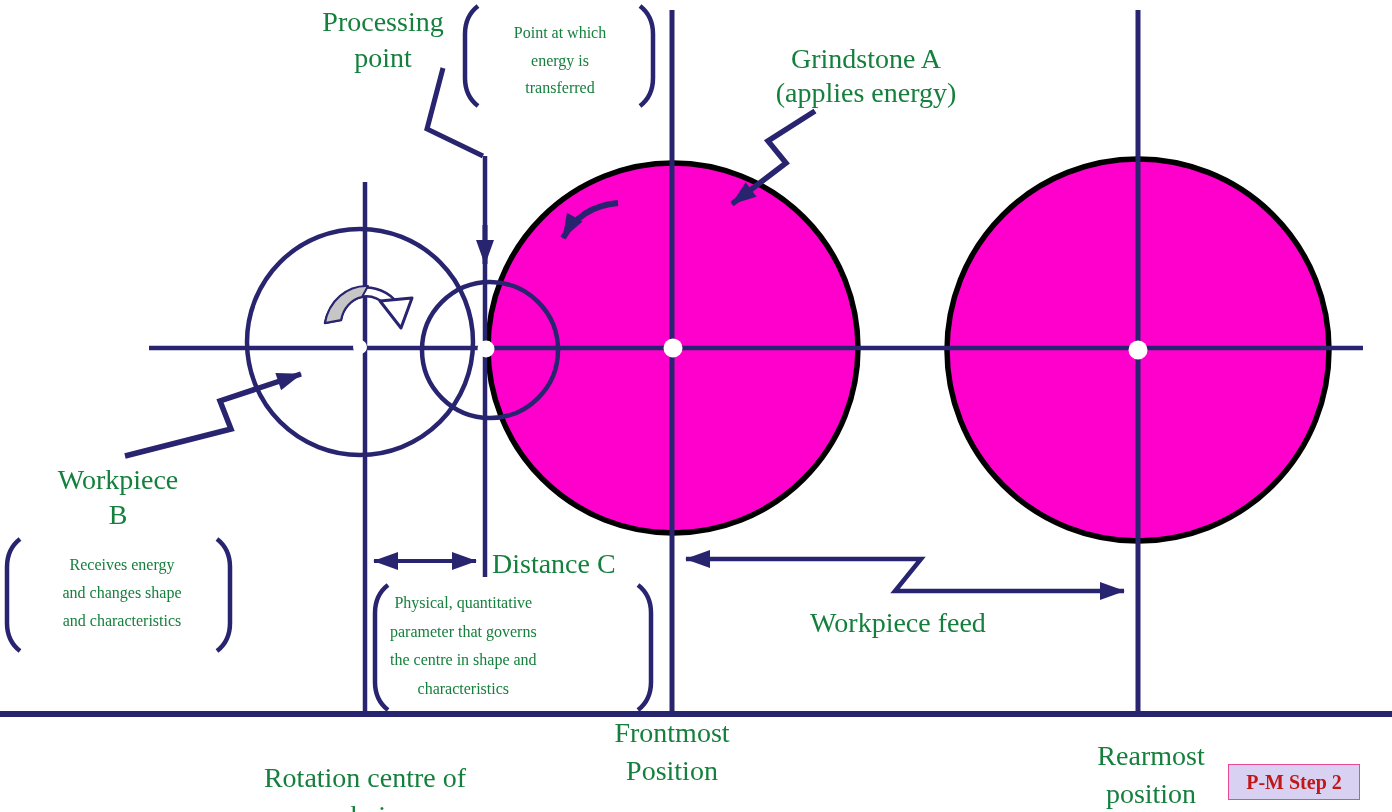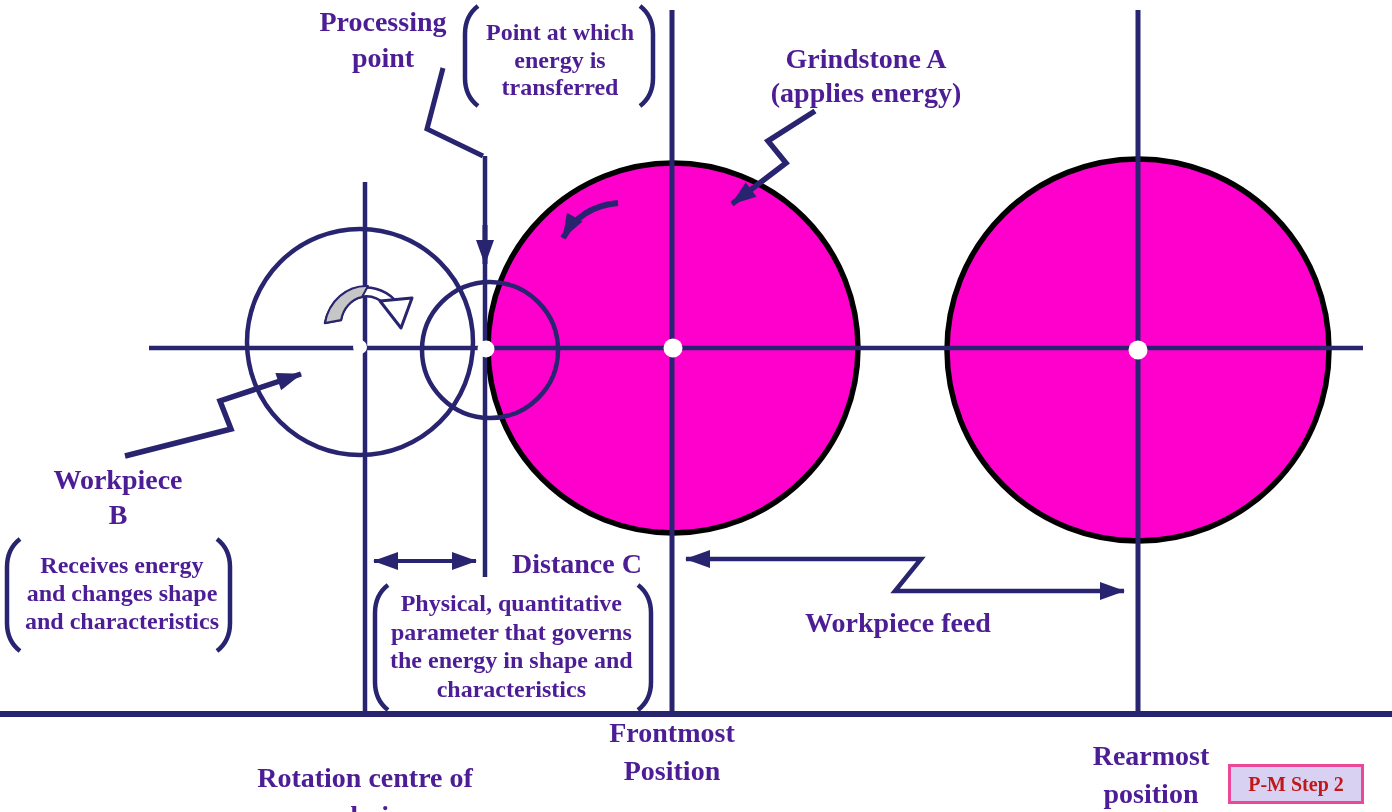--- a/index.html
+++ b/index.html
@@ -7,33 +7,33 @@
     position: relative;
     width: 1392px;
     height: 812px;
     background: #ffffff;
     overflow: hidden;
     font-family: "Liberation Serif", "DejaVu Serif", serif;
   }
   .canvas > svg { position: absolute; left: 0; top: 0; }
   .txt {
     position: absolute;
-    color: #4c1d95;
-    font-weight: bold;
+    color: #15803d;
+    font-weight: normal;
     white-space: nowrap;
   }
   .center { transform: translateX(-50%); text-align: center; }
   .lbl  { font-size: 28px; line-height: 35px; }
-  .note { font-size: 24px; line-height: 28px; }
+  .note { font-size: 16px; line-height: 28px; }
   .badge {
     position: absolute;
     left: 1228px; top: 764px;
     width: 130px; height: 34px;
     background: #D9D1F2;
-    border: 3px solid #ec4899;
+    border: 1px solid #ec4899;
     display: flex; align-items: center; justify-content: center;
     color: #C21717;
     font-weight: bold;
     font-size: 20px;
   }
 </style>
 </head>
 <body>
 
 <div class="canvas">
@@ -115,26 +115,26 @@
     <div>Workpiece</div>
     <div>B</div>
   </div>
 
   <div class="txt note center" style="left:122px; top:551px; line-height:28px;">
     <div>Receives energy</div>
     <div>and changes shape</div>
     <div>and characteristics</div>
   </div>
 
-  <div class="txt lbl" style="left:512px; top:546px;">Distance C</div>
+  <div class="txt lbl" style="left:492px; top:546px;">Distance C</div>
 
   <div class="txt note" style="left:390px; top:589px; line-height:28.5px; text-align:center;">
     <div>Physical, quantitative</div>
     <div>parameter that governs</div>
-    <div>the energy in shape and</div>
+    <div>the centre in shape and</div>
     <div>characteristics</div>
   </div>
 
   <div class="txt lbl center" style="left:898px; top:605px;">Workpiece feed</div>
 
   <div class="txt lbl center" style="left:365px; top:737px; line-height:38px;margin-top:22px;">
     <div>Rotation centre of</div>
     <div>workpiece</div>
   </div>
 

